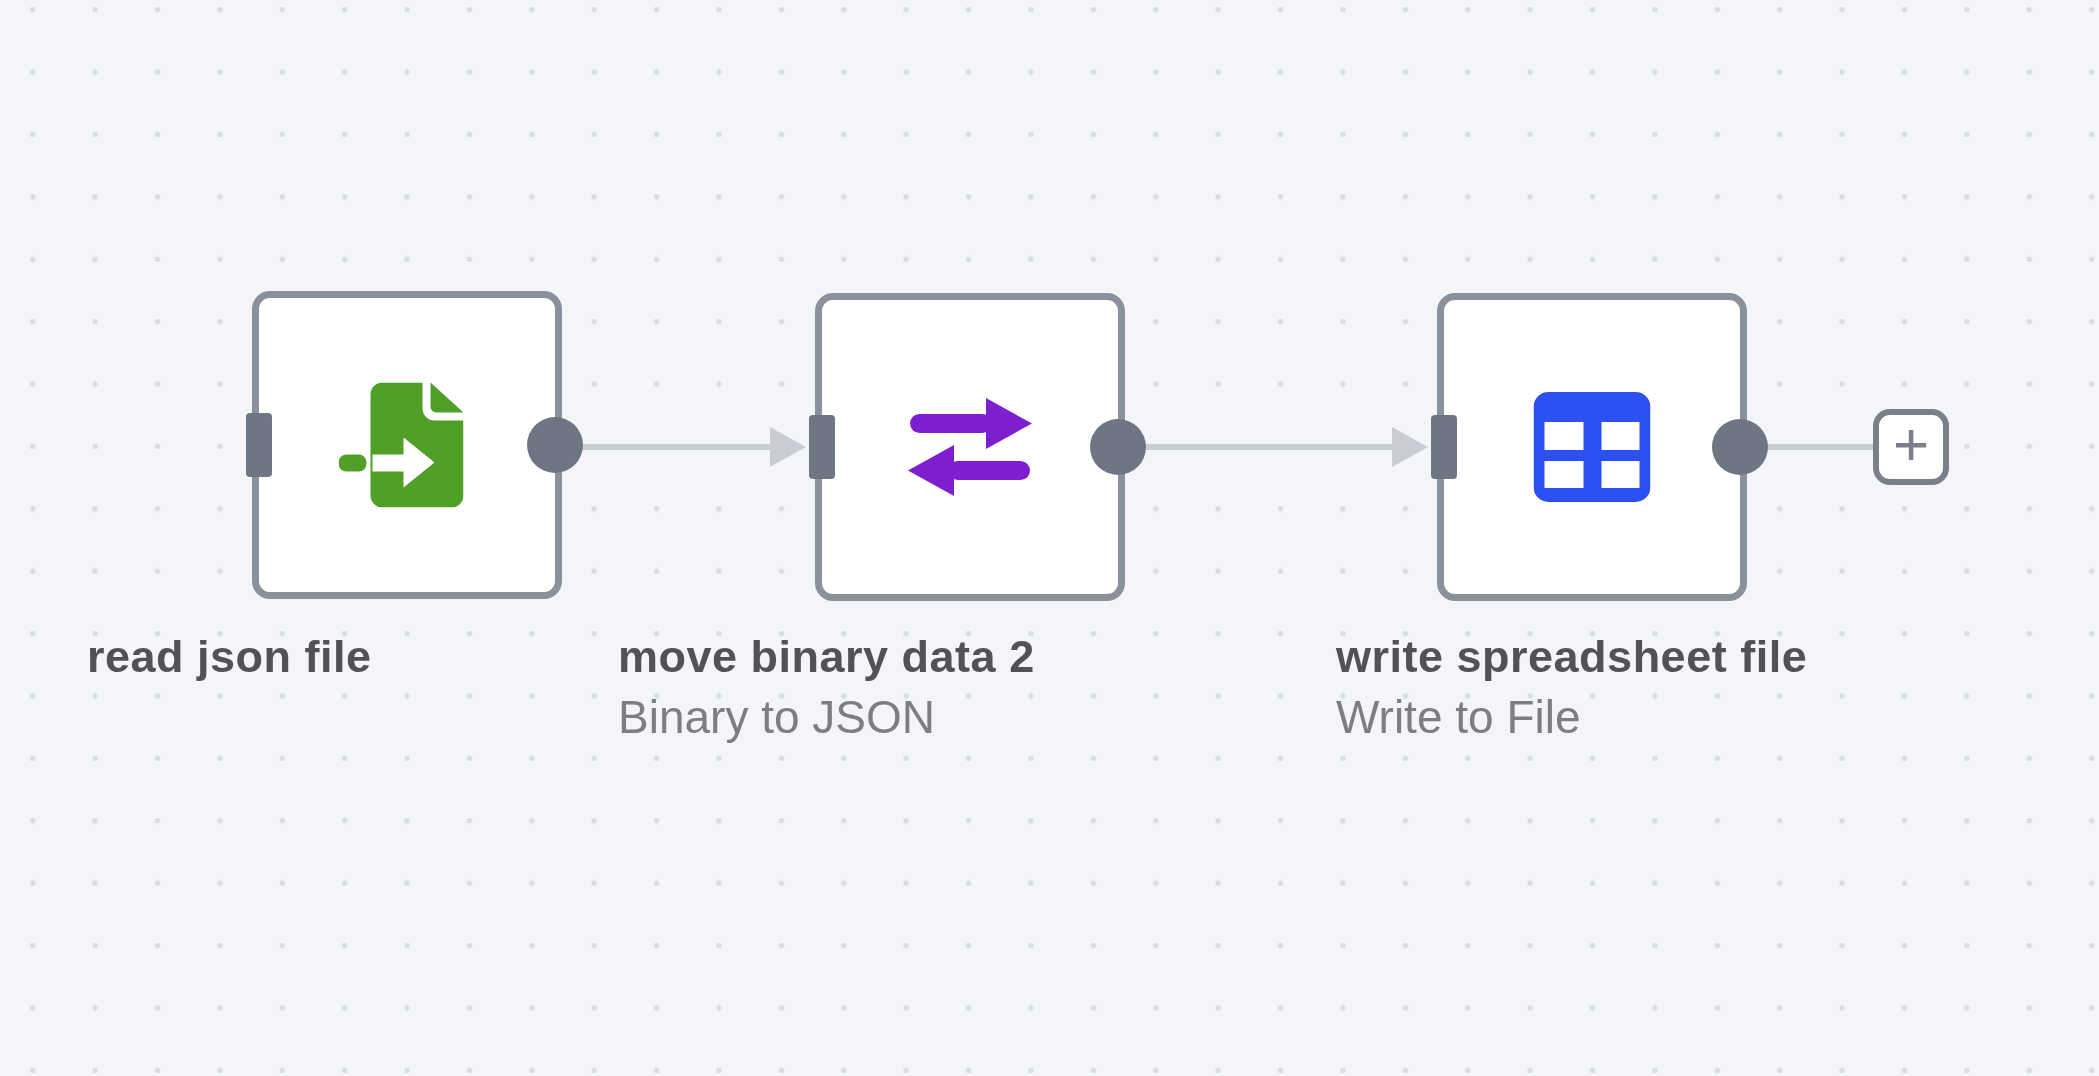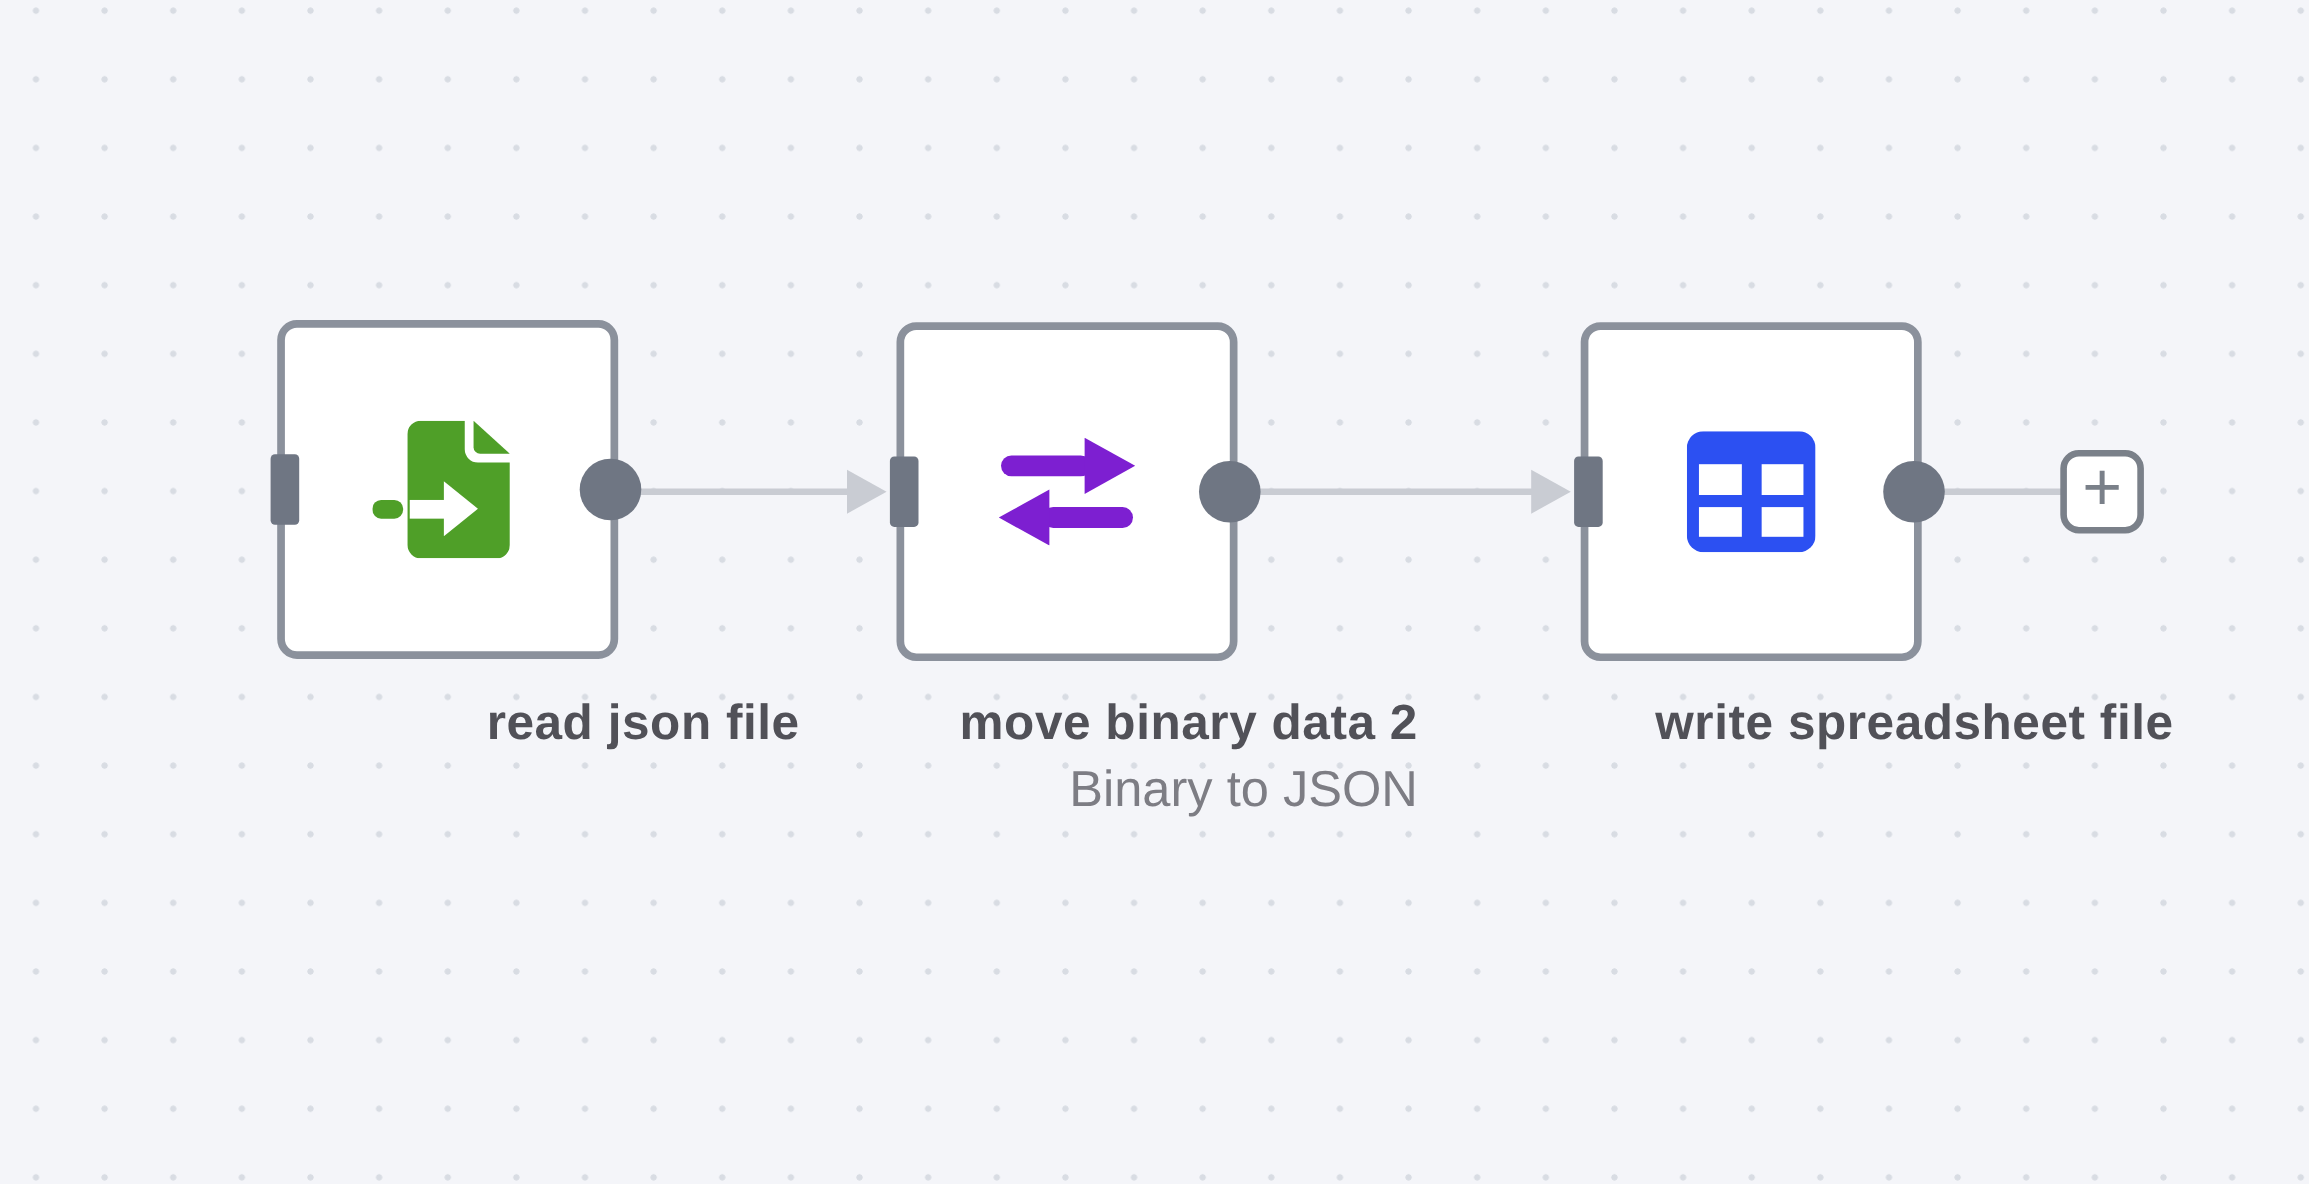--- a/index.html
+++ b/index.html
@@ -38,24 +38,24 @@
   }
   .node-icon{
     position:absolute;left:50%;top:50%;transform:translate(-50%,-50%);
     display:block;
   }
   .icon-file-import{width:125px;height:125px;margin-left:-6px;}
   .icon-swap{width:124px;height:98px;}
   .icon-table{width:117px;height:110px;}
 
   .node-label{
-    position:absolute;width:640px;text-align:right;z-index:2;
+    position:absolute;width:640px;text-align:left;z-index:2;
   }
   .label-1{left:87px;top:628px;}
-  .label-2{left:649px;top:628px;}
+  .label-2{left:618px;top:628px;}
   .label-3{left:1336px;top:628px;}
   .node-title{
     font-size:45px;font-weight:600;color:#515158;line-height:58px;
     letter-spacing:0.5px;
   }
   .node-subtitle{
     font-size:46px;font-weight:400;color:#7d7d84;line-height:54px;
     margin-top:4px;
   }
 
@@ -128,19 +128,20 @@
         <rect x="0" y="0" width="117" height="110" rx="15"></rect>
       </g>
       <rect x="11" y="30" width="39" height="28" fill="#ffffff"></rect>
       <rect x="68" y="30" width="38" height="28" fill="#ffffff"></rect>
       <rect x="11" y="69" width="39" height="27" fill="#ffffff"></rect>
       <rect x="68" y="69" width="38" height="27" fill="#ffffff"></rect>
     </svg>
   </div>
   <div class="node-label label-3">
     <div class="node-title">write spreadsheet file</div>
+    <div class="node-subtitle">Write to File</div>
   </div>
 
   <div class="add-button">
     <span class="add-button-label">+</span>
   </div>
 
 </div>
 
 </body></html>

